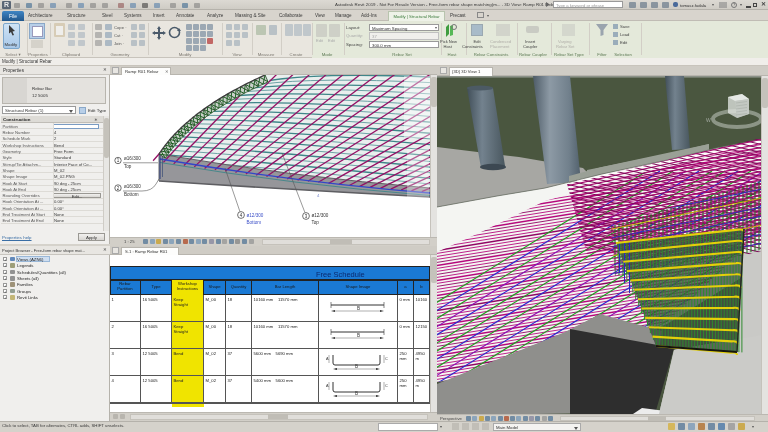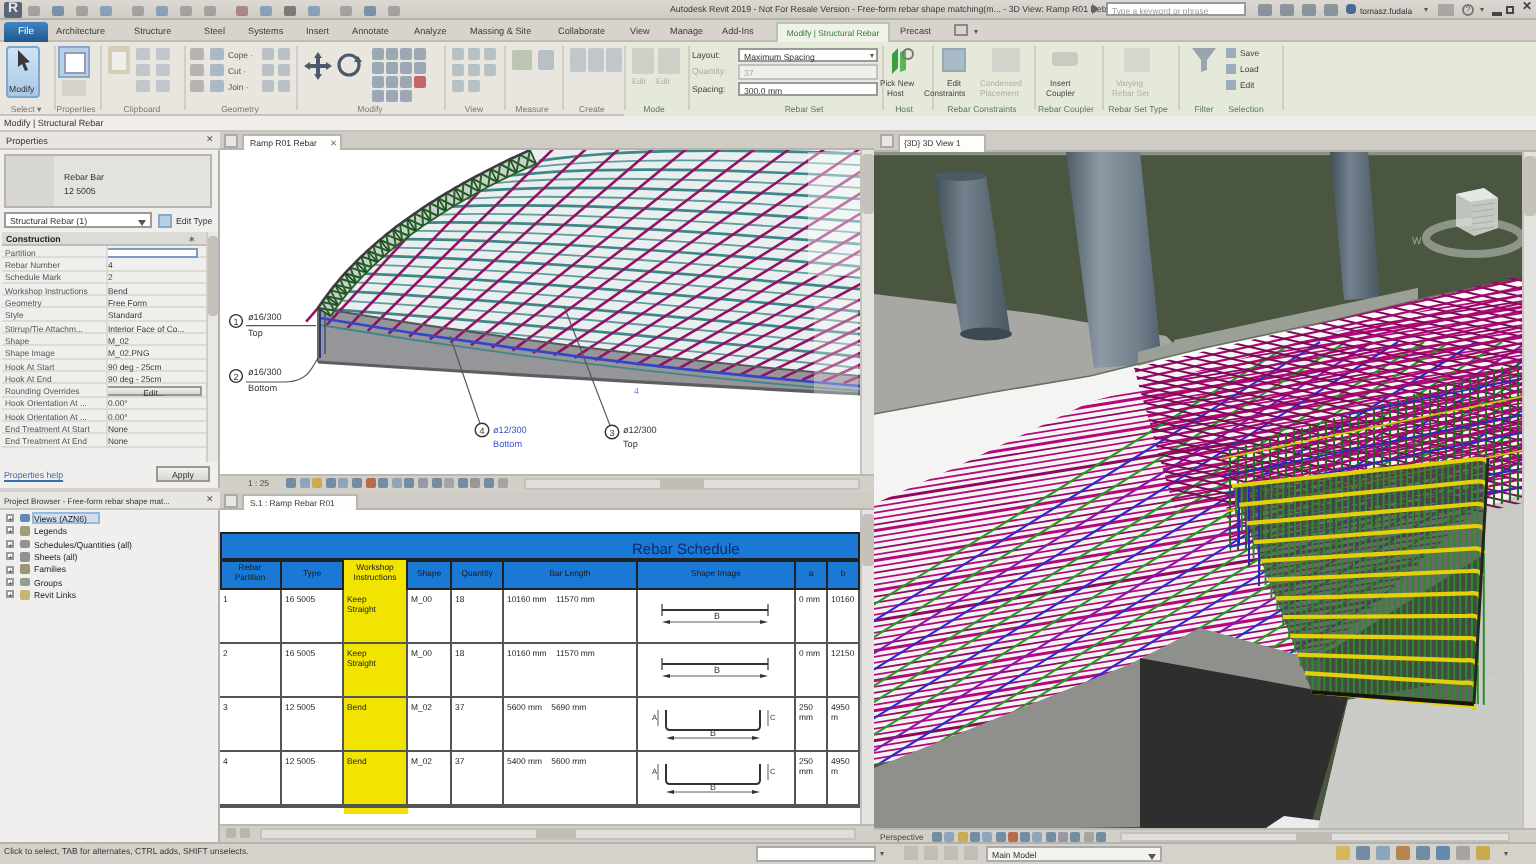--- a/index.html
+++ b/index.html
@@ -559,21 +559,21 @@
     <div style="position:absolute;left:330px;top:239px;width:22px;height:5px;background:#c0bdb6;"></div>
     <div style="position:absolute;left:430px;top:75px;width:7px;height:162px;background:#e4e3e0;border-left:1px solid #c5c2bb;"></div>
     <div style="position:absolute;left:430.5px;top:77px;width:6px;height:30px;background:#c5c2bb;border-radius:2px;"></div>
     <div style="position:absolute;left:110px;top:246px;width:327px;height:175px;background:#ffffff;"></div>
     <div style="position:absolute;left:110px;top:246px;width:327px;height:9px;background:#cfccc5;border-bottom:1px solid #b8b5ae;"></div>
     <div style="position:absolute;left:112px;top:247px;width:7px;height:7px;background:#e8e6e2;border:1px solid #aaa;"></div>
     <div style="position:absolute;left:121px;top:246.5px;width:58px;height:8.5px;background:#fdfdfc;border:1px solid #b8b5ae;border-bottom:none;">
       <div style="position:absolute;left:3px;top:1.2px;font-size:4.2px;line-height:5.2px;color:#333;white-space:nowrap;">S.1 : Ramp Rebar R01</div>
     </div>
     <div style="position:absolute;left:110px;top:266px;width:320px;height:14px;background:#1a79d4;border:1px solid #222;">
-      <div style="position:absolute;left:205px;top:3px;font-size:7.5px;color:#0a2a70;">Rebar Schedule</div>
+      <div style="position:absolute;left:205px;top:3px;font-size:7.5px;color:#0a2a70;">Free Schedule</div>
     </div>
     <div style="position:absolute;left:110px;top:280px;width:320px;height:15px;background:#1a79d4;border:1px solid #222;"></div>
     <div style="position:absolute;left:110px;top:280px;width:31px;height:15px;border-right:1px solid #222;">
       <div style="width:100%;text-align:center;font-size:4.2px;line-height:4.8px;color:#1a1a1a;padding-top:2px;">Rebar<br>Partition</div>
     </div>
     <div style="position:absolute;left:141px;top:280px;width:31px;height:15px;border-right:1px solid #222;">
       <div style="width:100%;text-align:center;font-size:4.2px;line-height:4.8px;color:#1a1a1a;padding-top:5px;">Type</div>
     </div>
     <div style="position:absolute;left:172px;top:280px;width:32px;height:15px;background:#f0e400;border-right:1px solid #222;">
       <div style="width:100%;text-align:center;font-size:4.2px;line-height:4.8px;color:#1a1a1a;padding-top:2px;">Workshop<br>Instructions</div>

